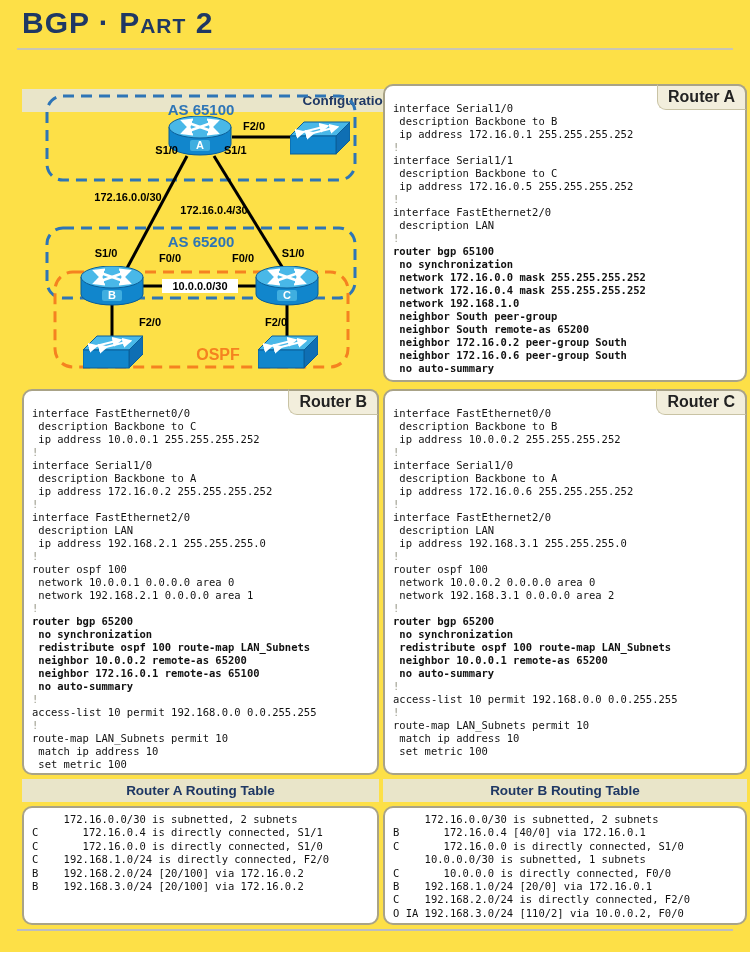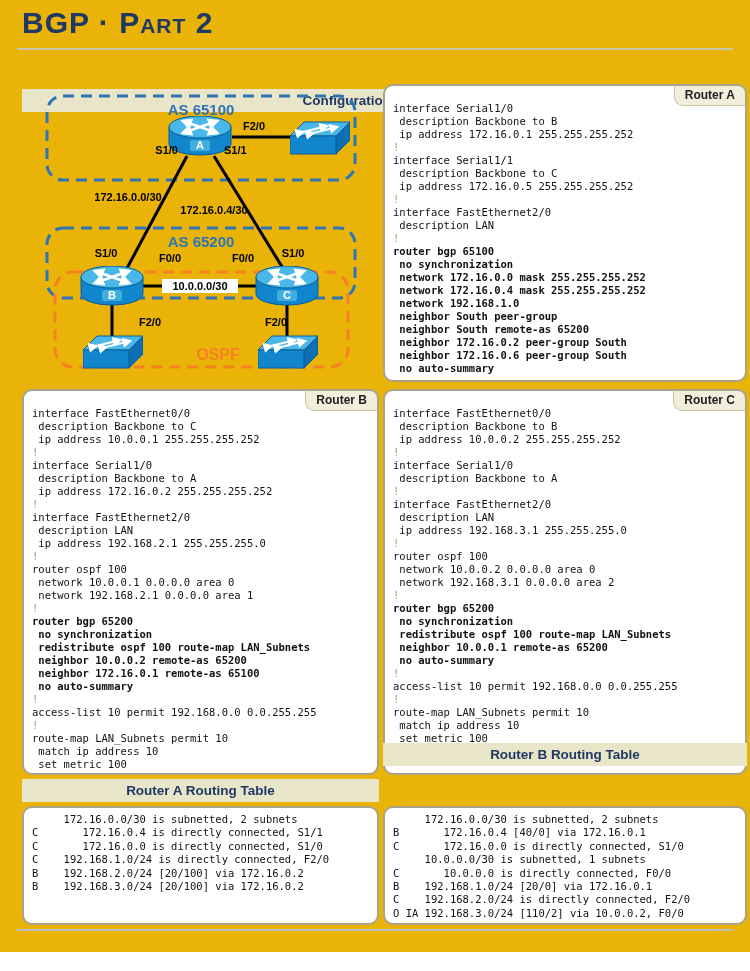--- a/index.html
+++ b/index.html
@@ -1,37 +1,37 @@
 <!DOCTYPE html>
 <html><head>
 <meta charset="utf-8">
 <style>
   * { margin:0; padding:0; box-sizing:border-box; }
   html,body { background:#ffffff; }
-  .page { position:relative; width:750px; height:952px; background:#eab308;
+  .page { position:relative; width:750px; height:952px; background:#fde047;
           font-family:"Liberation Sans", sans-serif; overflow:hidden; }
 
   .title { position:absolute; left:22px; top:6px; font-size:30px; font-weight:bold;
            color:#1F3864; font-variant:small-caps; letter-spacing:1px; }
   .title-rule { position:absolute; left:17px; top:48px; width:716px; height:2px; background:#C9C6B4; }
 
   .section-bar { position:absolute; height:23px; background:#E9E5C9; color:#1F3864;
                  font-weight:bold; font-size:13.5px; display:flex; align-items:center;
                  justify-content:center; }
 
   .cfg-box { position:absolute; background:#fff; border:2px solid #A9A387; border-radius:10px;
              font-family:"DejaVu Sans Mono", monospace; font-size:10.5px; color:#111; }
   .cfg-lines { padding:16px 4px 4px 8px; }
   .cfg-line { white-space:pre; line-height:13px; }
   .cfg-line.b { font-weight:bold; }
   .cfg-line.d { color:#9a9a8a; }
   .cfg-label { position:absolute; top:-2px; right:-2px; background:#F2EEDC;
                border:1px solid #C9C3A4; border-top:2px solid #A9A387; border-right:2px solid #A9A387;
                border-radius:0 9px 0 9px; padding:2px 10px 3px;
-               font-family:"Liberation Sans", sans-serif; font-size:12px; font-weight:bold; color:#222; }
+               font-family:"Liberation Sans", sans-serif; font-size:16px; font-weight:bold; color:#222; }
 
   .rt-lines { padding:5px 20px 4px 8px; }
   .rt-line { white-space:pre; line-height:13.4px; }
 
   .bottom-rule { position:absolute; left:17px; top:929px; width:716px; height:2px; background:#BDBDBD; }
 
   .diagram { position:absolute; left:40px; top:88px; width:340px; height:298px; }
   .diagram svg { display:block; }
   .dlabel   { font-size:11px;  font-weight:bold; fill:#000; font-family:"Liberation Sans", sans-serif; }
   .aslabel  { font-size:15px;  font-weight:bold; fill:#2E75B6; font-family:"Liberation Sans", sans-serif; }
@@ -189,20 +189,21 @@
 
   <div class="cfg-box" style="left:383px; top:389px; width:364px; height:386px;">
     <div class="cfg-label">Router C</div>
     <div class="cfg-lines" id="lines-c">
         <div class="cfg-line">interface FastEthernet0/0</div>
         <div class="cfg-line"> description Backbone to B</div>
         <div class="cfg-line"> ip address 10.0.0.2 255.255.255.252</div>
         <div class="cfg-line d">!</div>
         <div class="cfg-line">interface Serial1/0</div>
         <div class="cfg-line"> description Backbone to A</div>
+        <div class="cfg-line"> ip address 172.16.0.6 255.255.255.252</div>
         <div class="cfg-line d">!</div>
         <div class="cfg-line">interface FastEthernet2/0</div>
         <div class="cfg-line"> description LAN</div>
         <div class="cfg-line"> ip address 192.168.3.1 255.255.255.0</div>
         <div class="cfg-line d">!</div>
         <div class="cfg-line">router ospf 100</div>
         <div class="cfg-line"> network 10.0.0.2 0.0.0.0 area 0</div>
         <div class="cfg-line"> network 192.168.3.1 0.0.0.0 area 2</div>
         <div class="cfg-line d">!</div>
         <div class="cfg-line b">router bgp 65200</div>
@@ -215,21 +216,21 @@
         <div class="cfg-line d">!</div>
         <div class="cfg-line">route-map LAN_Subnets permit 10</div>
         <div class="cfg-line"> match ip address 10</div>
         <div class="cfg-line"> set metric 100</div>
       </div>
   </div>
 
   <div class="section-bar" style="left:22px; top:779px; width:357px;">
     <span>Router A Routing Table</span>
   </div>
-  <div class="section-bar" style="left:383px; top:743px; width:364px;">
+  <div class="section-bar" style="left:383px; top:779px; width:364px;">
     <span>Router B Routing Table</span>
   </div>
 
   <div class="cfg-box" style="left:22px; top:806px; width:357px; height:119px;">
     <div class="rt-lines" id="rt-a">
         <div class="rt-line">     172.16.0.0/30 is subnetted, 2 subnets</div>
         <div class="rt-line">C       172.16.0.4 is directly connected, S1/1</div>
         <div class="rt-line">C       172.16.0.0 is directly connected, S1/0</div>
         <div class="rt-line">C    192.168.1.0/24 is directly connected, F2/0</div>
         <div class="rt-line">B    192.168.2.0/24 [20/100] via 172.16.0.2</div>

